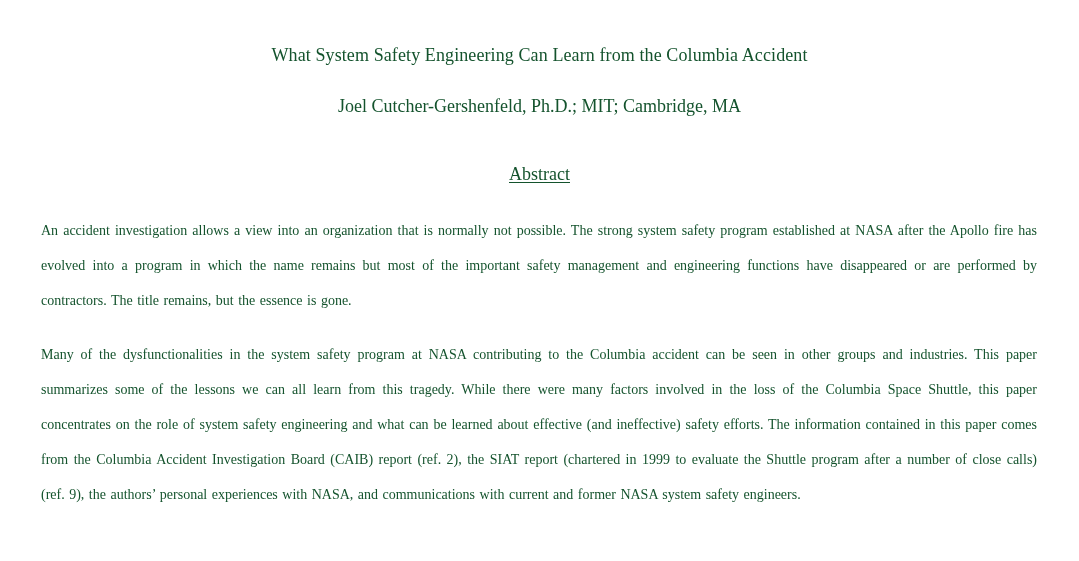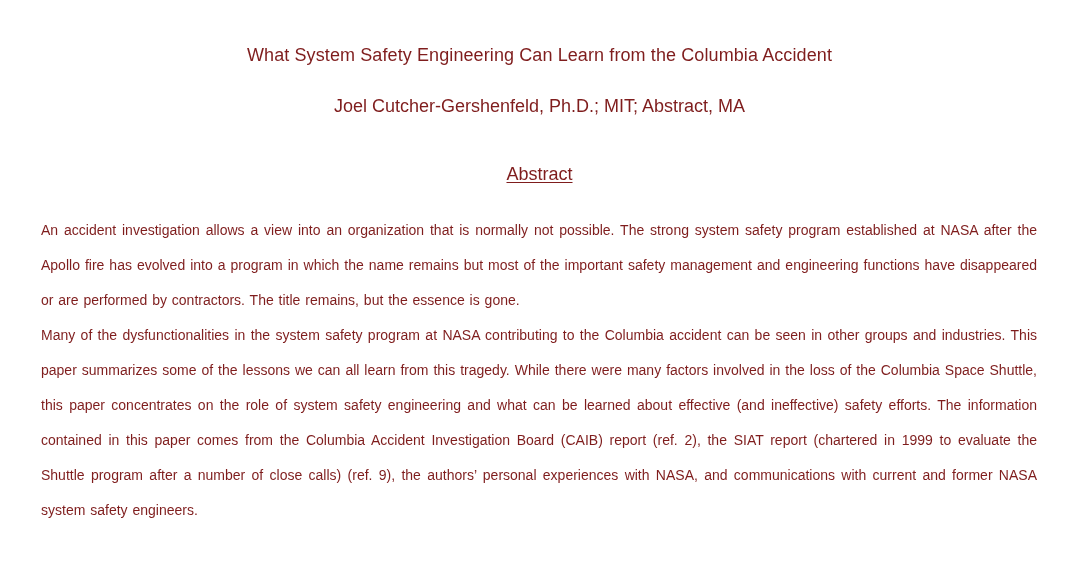--- a/index.html
+++ b/index.html
@@ -10,22 +10,22 @@
   body {
     width: 1079px;
     height: 561px;
     overflow: hidden;
   }
   .page {
     position: relative;
     width: 1079px;
     height: 524px;
     background: #ffffff;
-    color: #7f1d1d;
-    font-family: Liberation Sans, sans-serif;
+    color: #14532d;
+    font-family: Liberation Serif, serif;
     overflow: hidden;
   }
   .paper-title {
     margin: 42px 41px 0 41px;
     text-align: center;
     font-size: 18px;
     line-height: 26px;
     font-weight: normal;
     letter-spacing: 0.1px;
   }
@@ -45,42 +45,42 @@
     text-underline-offset: 2px;
   }
   .para {
     margin: 0 42px 0 41px;
     font-size: 14px;
     line-height: 35px;
     text-align: justify;
     word-spacing: 1px;
   }
   .para-1 { margin-top: 26px; }
-  .para-2 { }
+  .para-2 { margin-top: 19px; }
   .intro-heading {
     position: absolute;
     top: 552px;
     left: 0;
     width: 100%;
     text-align: center;
     font-size: 18px;
     line-height: 26px;
     font-weight: normal;
     margin: 0;
   }
 </style>
 </head>
 <body>
 
 <div class="page">
 
   <h1 class="paper-title">What System Safety Engineering Can Learn from the Columbia Accident</h1>
 
   <div class="authors-block">
-    <div>Joel Cutcher-Gershenfeld, Ph.D.; MIT; Abstract, MA</div>
+    <div>Joel Cutcher-Gershenfeld, Ph.D.; MIT; Cambridge, MA</div>
   </div>
 
   <h2 class="abstract-heading">Abstract</h2>
 
   <p class="para para-1">An accident investigation allows a view into an organization that is normally not possible. The strong system safety program established at NASA after the Apollo fire has evolved into a program in which the name remains but most of the important safety management and engineering functions have disappeared or are performed by contractors. The title remains, but the essence is gone.</p>
 
   <p class="para para-2">Many of the dysfunctionalities in the system safety program at NASA contributing to the Columbia accident can be seen in other groups and industries. This paper summarizes some of the lessons we can all learn from this tragedy. While there were many factors involved in the loss of the Columbia Space Shuttle, this paper concentrates on the role of system safety engineering and what can be learned about effective (and ineffective) safety efforts. The information contained in this paper comes from the Columbia Accident Investigation Board (CAIB) report (ref. 2), the SIAT report (chartered in 1999 to evaluate the Shuttle program after a number of close calls) (ref. 9), the authors’ personal experiences with NASA, and communications with current and former NASA system safety engineers.</p>
 
   <h2 class="intro-heading">Introduction</h2>
 

